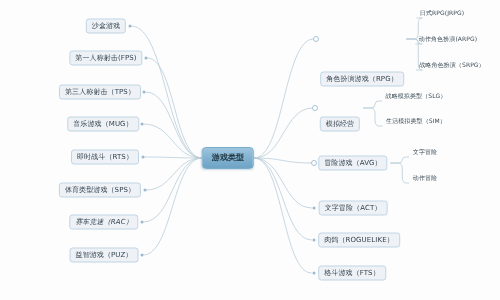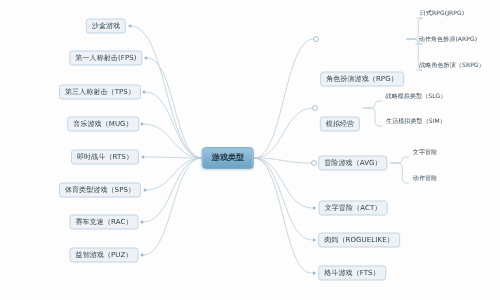--- a/index.html
+++ b/index.html
@@ -115,21 +115,21 @@
       <div class="node" style="left: 106px; top: 58px;">第一人称射击(FPS)</div>
       <div class="dot" style="left: 146.078px; top: 58px;"></div>
       <div class="node" style="left: 100px; top: 92px;">第三人称射击（TPS）</div>
       <div class="dot" style="left: 144.477px; top: 92px;"></div>
       <div class="node" style="left: 103px; top: 124px;">音乐游戏（MUG）</div>
       <div class="dot" style="left: 142.297px; top: 124px;"></div>
       <div class="node" style="left: 105px; top: 157px;">即时战斗（RTS）</div>
       <div class="dot" style="left: 142.539px; top: 157px;"></div>
       <div class="node" style="left: 100px; top: 190px;">体育类型游戏（SPS）</div>
       <div class="dot" style="left: 144.555px; top: 190px;"></div>
-      <div class="node" style="left: 104px; top: 222px;">赛车竞速（RAC）</div>
+      <div class="node" style="left: 104px; top: 222px; font-style: italic;">赛车竞速（RAC）</div>
       <div class="dot" style="left: 142.07px; top: 222px;"></div>
       <div class="node" style="left: 104px; top: 255px;">益智游戏（PUZ）</div>
       <div class="dot" style="left: 142.016px; top: 255px;"></div>
       <div class="node" style="left: 362px; top: 39px; margin-top: 40px;">角色扮演游戏（RPG）</div>
       <div class="collapse" style="left: 315.742px; top: 39px;"></div>
       <div class="node leaf-plain" style="left: 442px; top: 13px;">日式RPG(JRPG)</div>
       <div class="node leaf-plain" style="left: 448px; top: 39px;">动作角色扮演(ARPG)</div>
       <div class="node leaf-plain" style="left: 452px; top: 65px;">战略角色扮演（SRPG）</div>
       <div class="node" style="left: 340px; top: 124px;">模拟经营</div>
       <div class="collapse" style="left: 315px; top: 108px;"></div>

